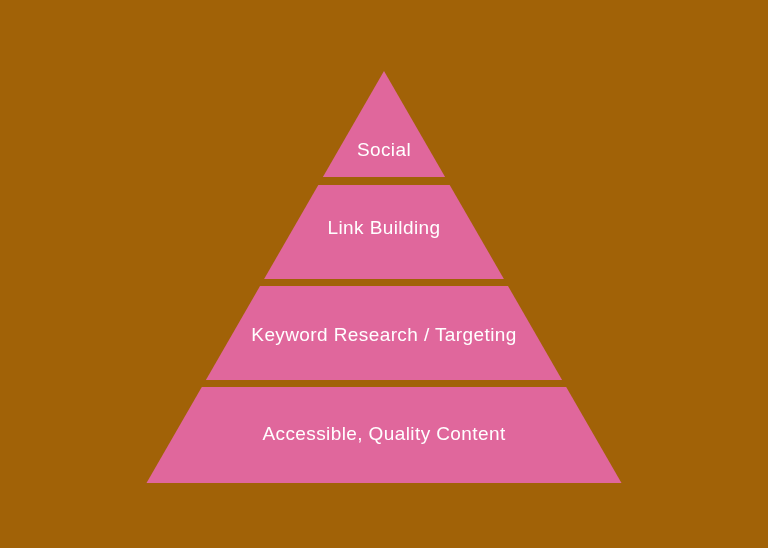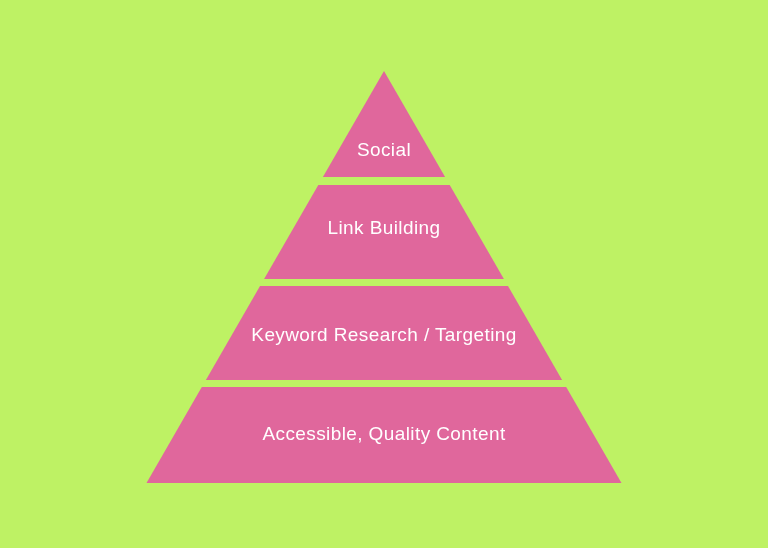--- a/index.html
+++ b/index.html
@@ -8,21 +8,21 @@
     width: 768px;
     height: 548px;
     background: #ffffff;
     overflow: hidden;
     font-family: "Liberation Sans", sans-serif;
   }
   .canvas {
     position: relative;
     width: 768px;
     height: 548px;
-    background: #bef264;
+    background: #a16207;
   }
   svg {
     display: block;
   }
   .layer-label {
     font-family: "Liberation Sans", sans-serif;
     font-size: 19px;
     letter-spacing: 0.4px;
     font-weight: 400;
   }

